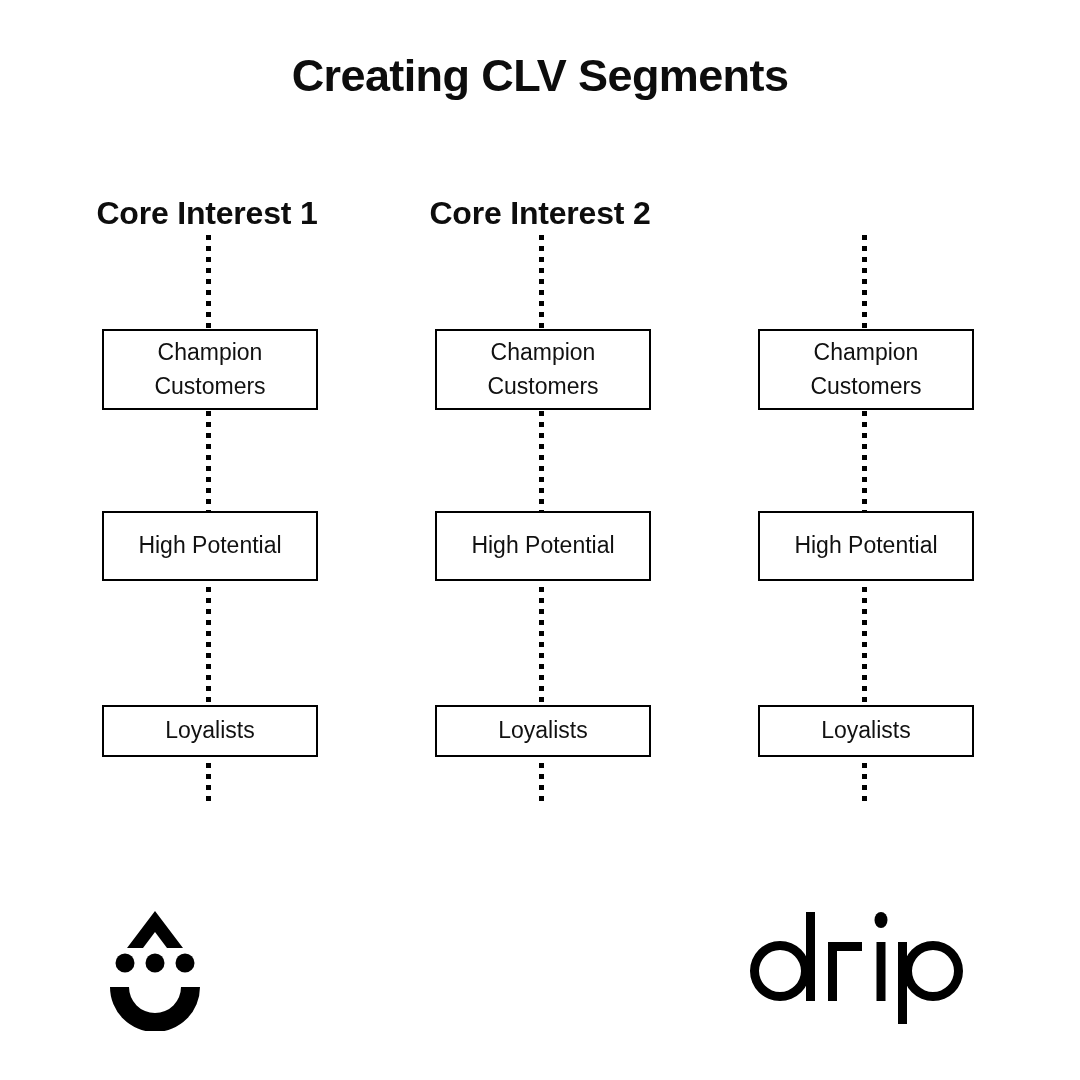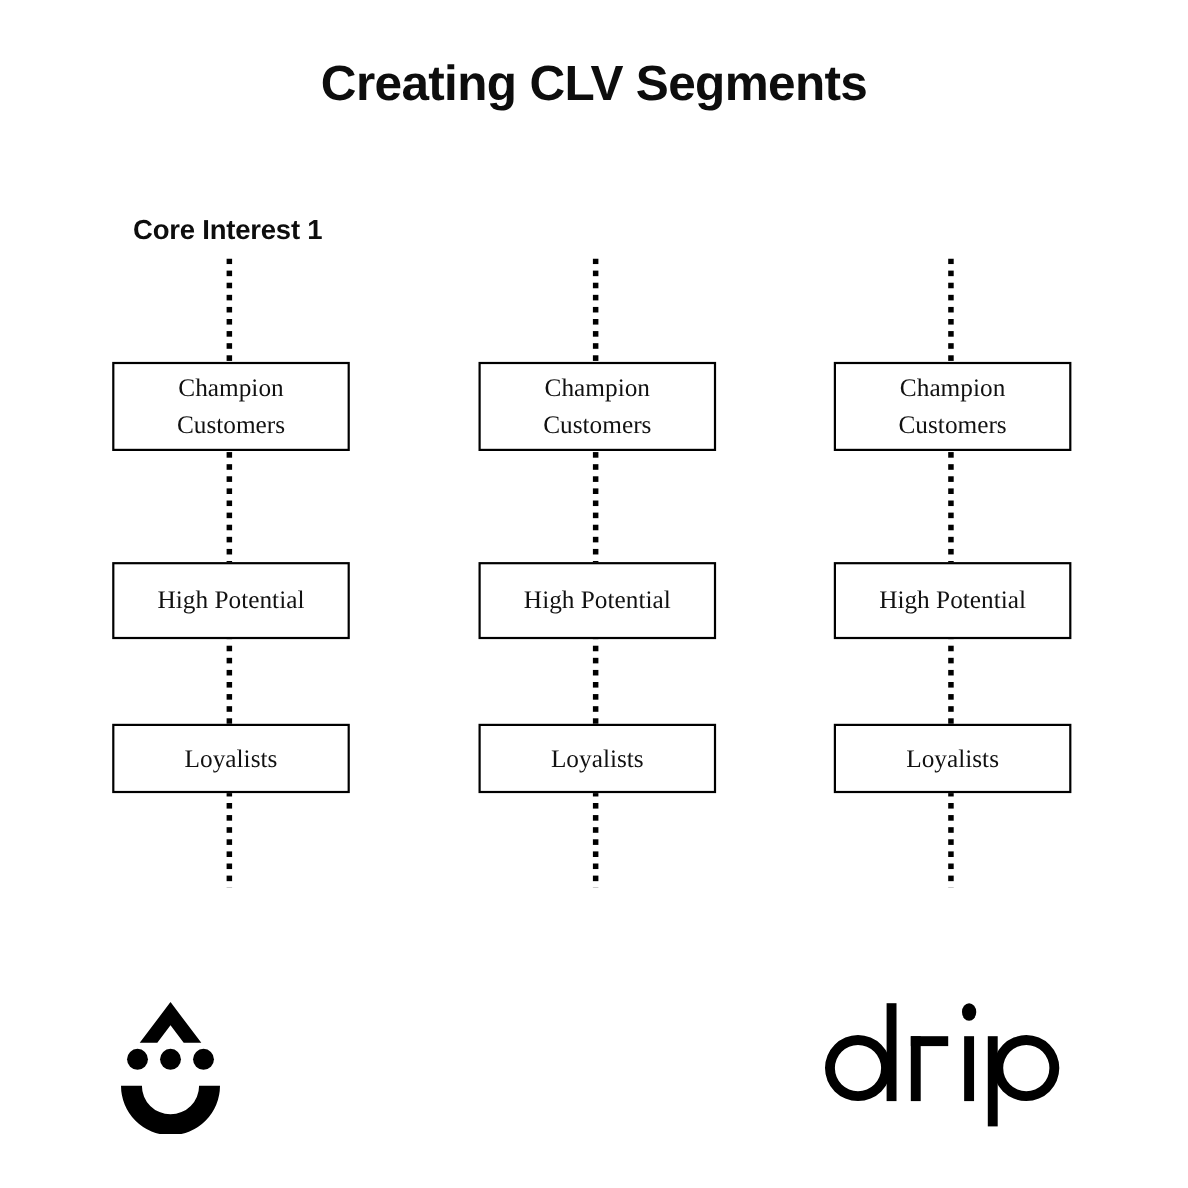--- a/index.html
+++ b/index.html
@@ -53,21 +53,21 @@
   .column.col-0 { left: 57px; }
   .column.col-1 { left: 390px; }
   .column.col-2 { left: 713px; }
 
   .col-header {
     position: absolute;
     top: 0;
     left: 0;
     width: 300px;
     text-align: center;
-    font-size: 25px;
+    font-size: 32px;
     font-weight: 700;
     letter-spacing: -0.2px;
     color: #0d0d0d;
   }
 
   
   .spine {
     position: absolute;
     left: 149px;
     top: 40px;
@@ -93,25 +93,24 @@
     border: 2px solid #000000;
     display: flex;
     align-items: center;
     justify-content: center;
     text-align: center;
     font-size: 23px;
     font-weight: 400;
     line-height: 1.45;
     color: #111111;
     z-index: 2;
-    font-family: Liberation Serif, serif;
   }
   .node.n-0 { top: 134px; height: 81px; }
   .node.n-1 { top: 316px; height: 70px; }
-  .node.n-2 { top: 463px; height: 63px; }
+  .node.n-2 { top: 510px; height: 52px; }
 
   .node-label { display: block; white-space: pre-line; }
 
   
   .brand-mark {
     position: absolute;
     left: 103px;
     top: 905px;
     width: 104px;
     height: 126px;
@@ -144,20 +143,21 @@
       </div>
       <div class="node n-1">
         <span class="node-label">High Potential</span>
       </div>
       <div class="node n-2">
         <span class="node-label">Loyalists</span>
       </div>
     </div>
 
     <div class="column col-1">
+      <div class="col-header">Core Interest 2</div>
       <div class="spine"></div>
       <div class="node n-0">
         <span class="node-label">Champion
 Customers</span>
       </div>
       <div class="node n-1">
         <span class="node-label">High Potential</span>
       </div>
       <div class="node n-2">
         <span class="node-label">Loyalists</span>

